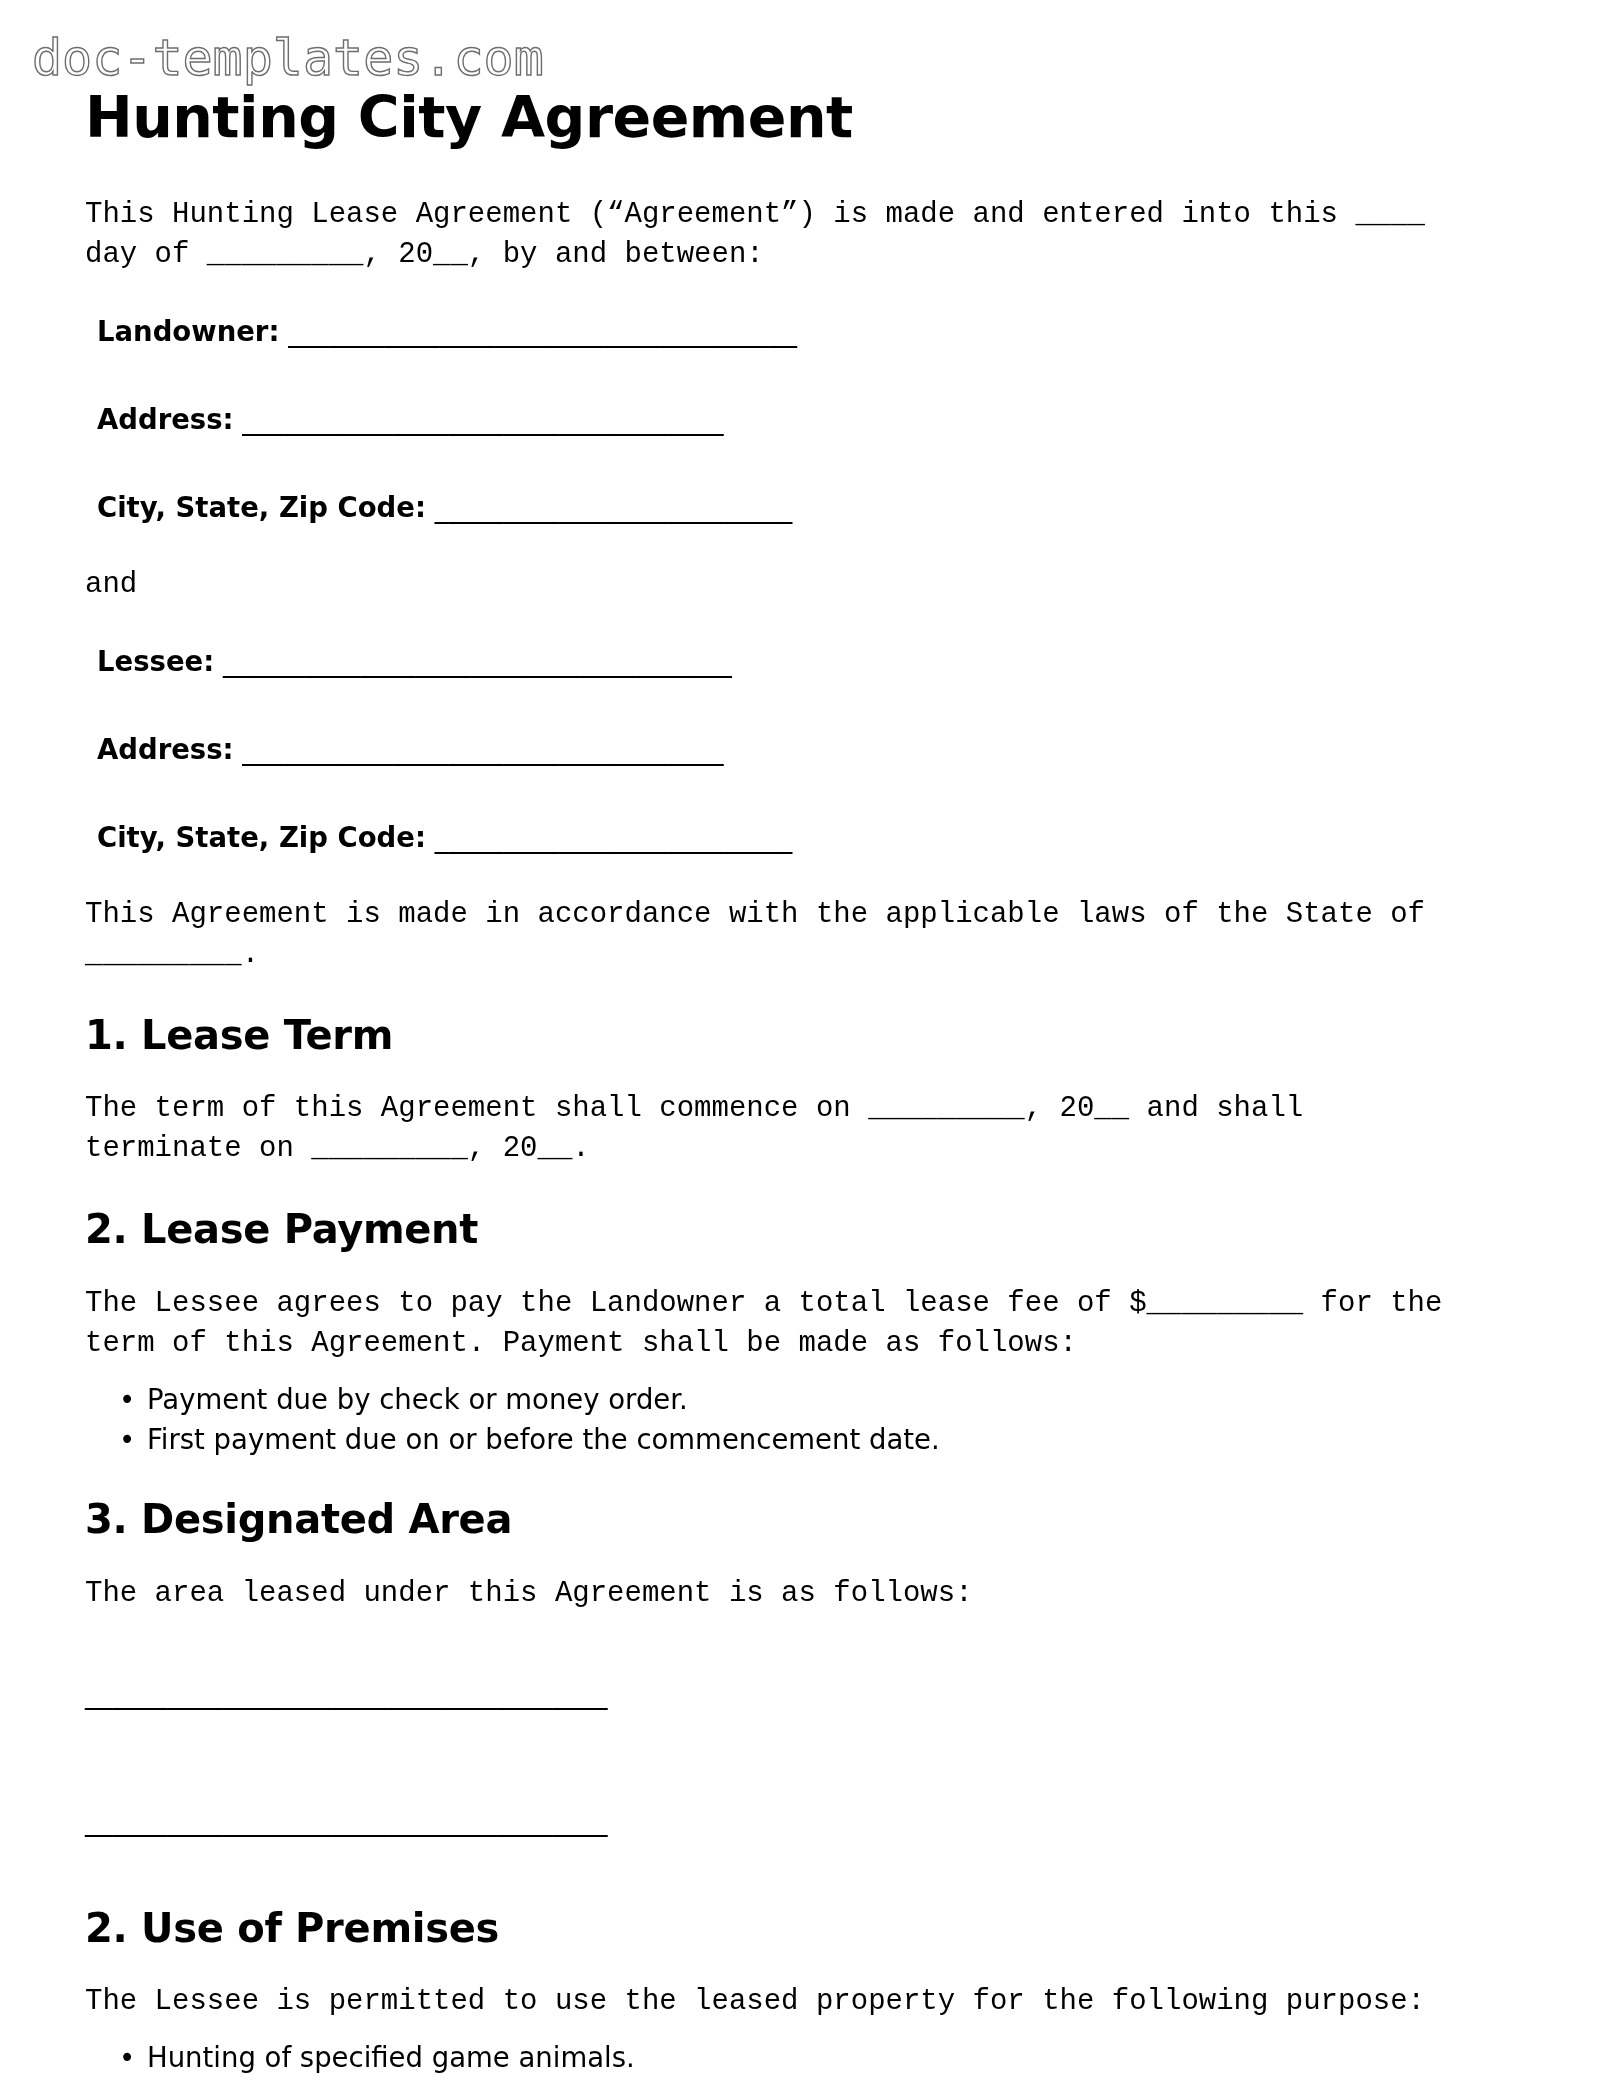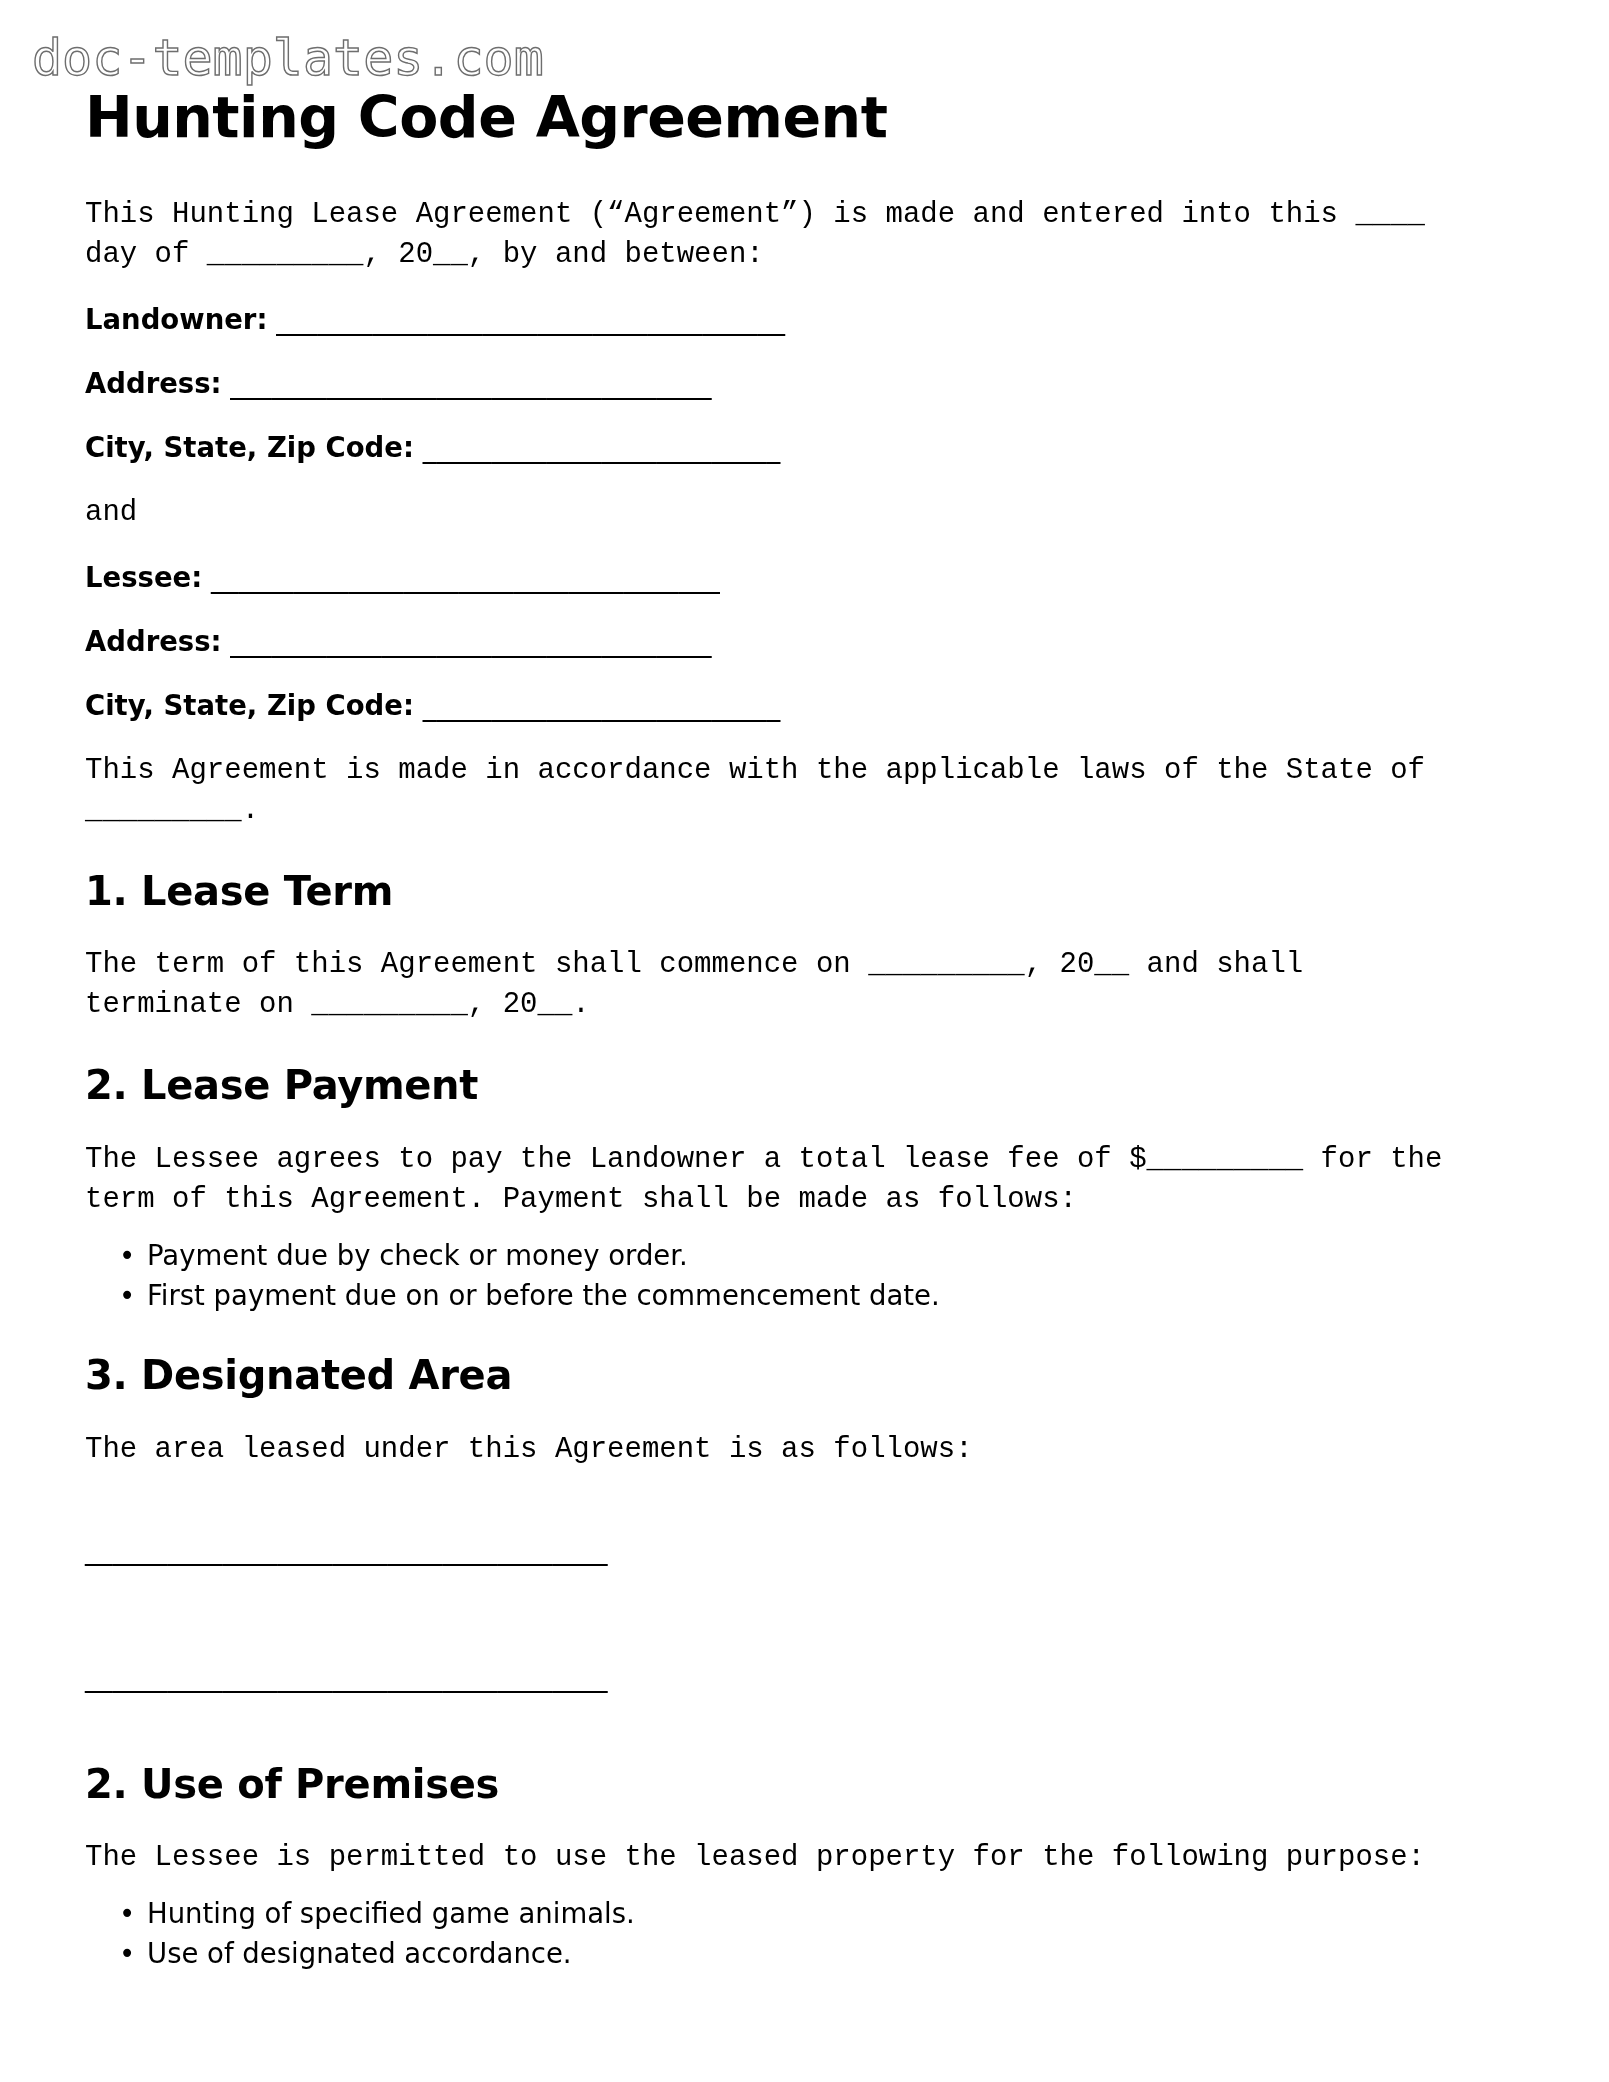--- a/index.html
+++ b/index.html
@@ -72,21 +72,21 @@
     font-size: 29px;
     line-height: 1.38;
     margin: 0;
     font-family: Liberation Mono, monospace;
     font-weight: normal;
   }
 
   p.label-line {
     font-size: 27.5px;
     line-height: 1.38;
-    margin: 0;
+    margin: 12px;
     font-family: "DejaVu Sans", sans-serif;
   }
   p.label-line .lbl {
     font-weight: bold;
   }
   p.label-line .blank {
     font-weight: normal;
   }
 
   ul.bullets {
@@ -126,21 +126,21 @@
 </style>
 </head>
 <body>
 
 <div class="page">
 
   <div class="brand">doc-templates.com</div>
 
   <div class="content">
 
-    <h1 class="doc-title">Hunting Code Agreement</h1>
+    <h1 class="doc-title">Hunting City Agreement</h1>
 
     <div class="gap-intro"></div>
 
     <p class="body-text">This Hunting Lease Agreement (“Agreement”) is made and entered into this ____ day of _________, 20__, by and between:</p>
 
     <div class="gap-field"></div>
 
     <p class="label-line">
       <span class="lbl">Landowner:</span>
       <span class="blank">_____________________________________</span>

